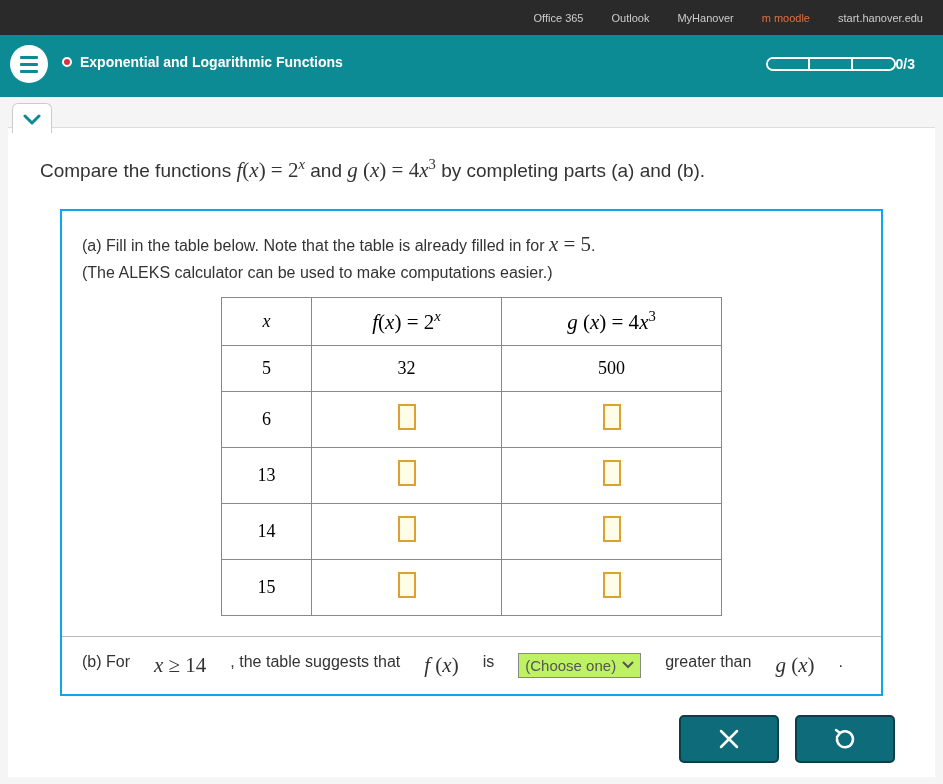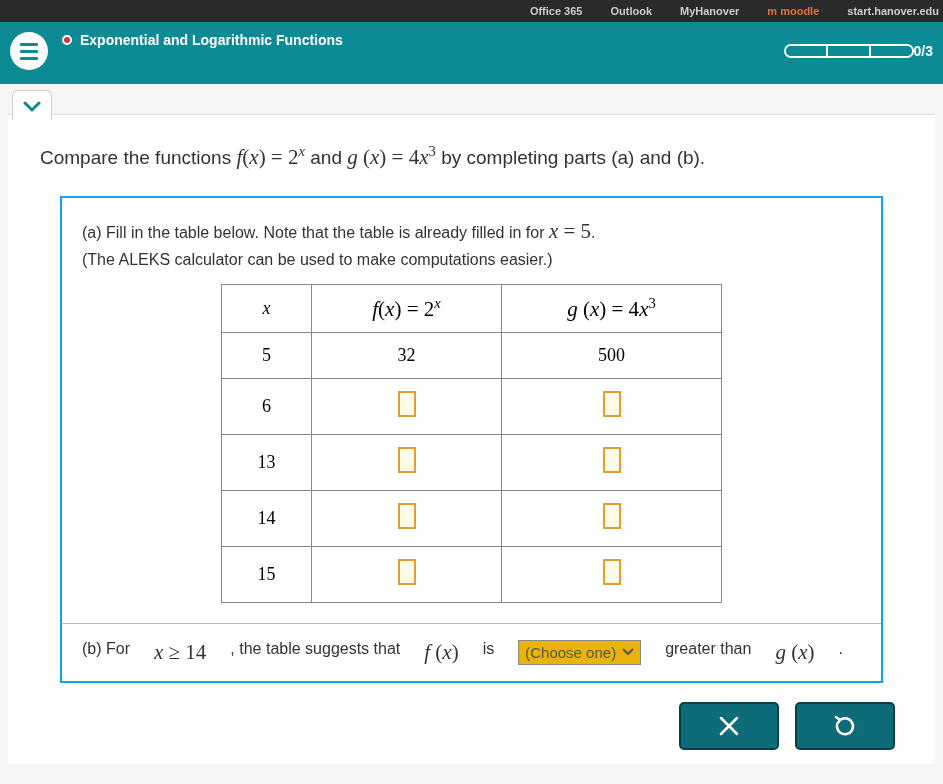--- a/index.html
+++ b/index.html
@@ -4,37 +4,37 @@
 <style>
   * { box-sizing: border-box; margin: 0; padding: 0; }
   body {
     font-family: Arial, Helvetica, sans-serif;
     background: #f5f5f5;
     width: 943px;
     height: 784px;
     overflow: hidden;
   }
   .browser-top {
-    height: 22px;
+    height: 35px;
     background: #2a2a2a;
     color: #bbb;
     font-size: 11px;
     display: flex;
     align-items: center;
     justify-content: flex-end;
     gap: 28px;
-    padding: 0 4px;
-    font-weight: bold;
+    padding: 0 20px;
   }
   .browser-top .tab { color: #ccc; }
   .header {
     background: #0d8b95;
     color: #fff;
     display: flex;
-    padding: 10px 10px 14px 10px;
+    align-items: center;
+    padding: 10px 28px 14px 10px;
     gap: 14px;
     position: relative;
   }
   .menu-icon {
     width: 38px;
     height: 38px;
     border-radius: 50%;
     background: #fff;
     display: flex;
     flex-direction: column;
@@ -167,21 +167,21 @@
   .part-b {
     font-size: 16px;
     color: #333;
     display: flex;
     align-items: flex-start;
     flex-wrap: wrap;
     gap: 24px;
   }
   .dropdown {
     border: 1px solid #888;
-    background: #eab308;
+    background: #bef264;
     padding: 3px 6px;
     font-size: 15px;
     display: inline-flex;
     align-items: center;
     gap: 6px;
     color: #555;
   }
   .dropdown svg { stroke: #555; }
   .action-bar {
     position: absolute;

